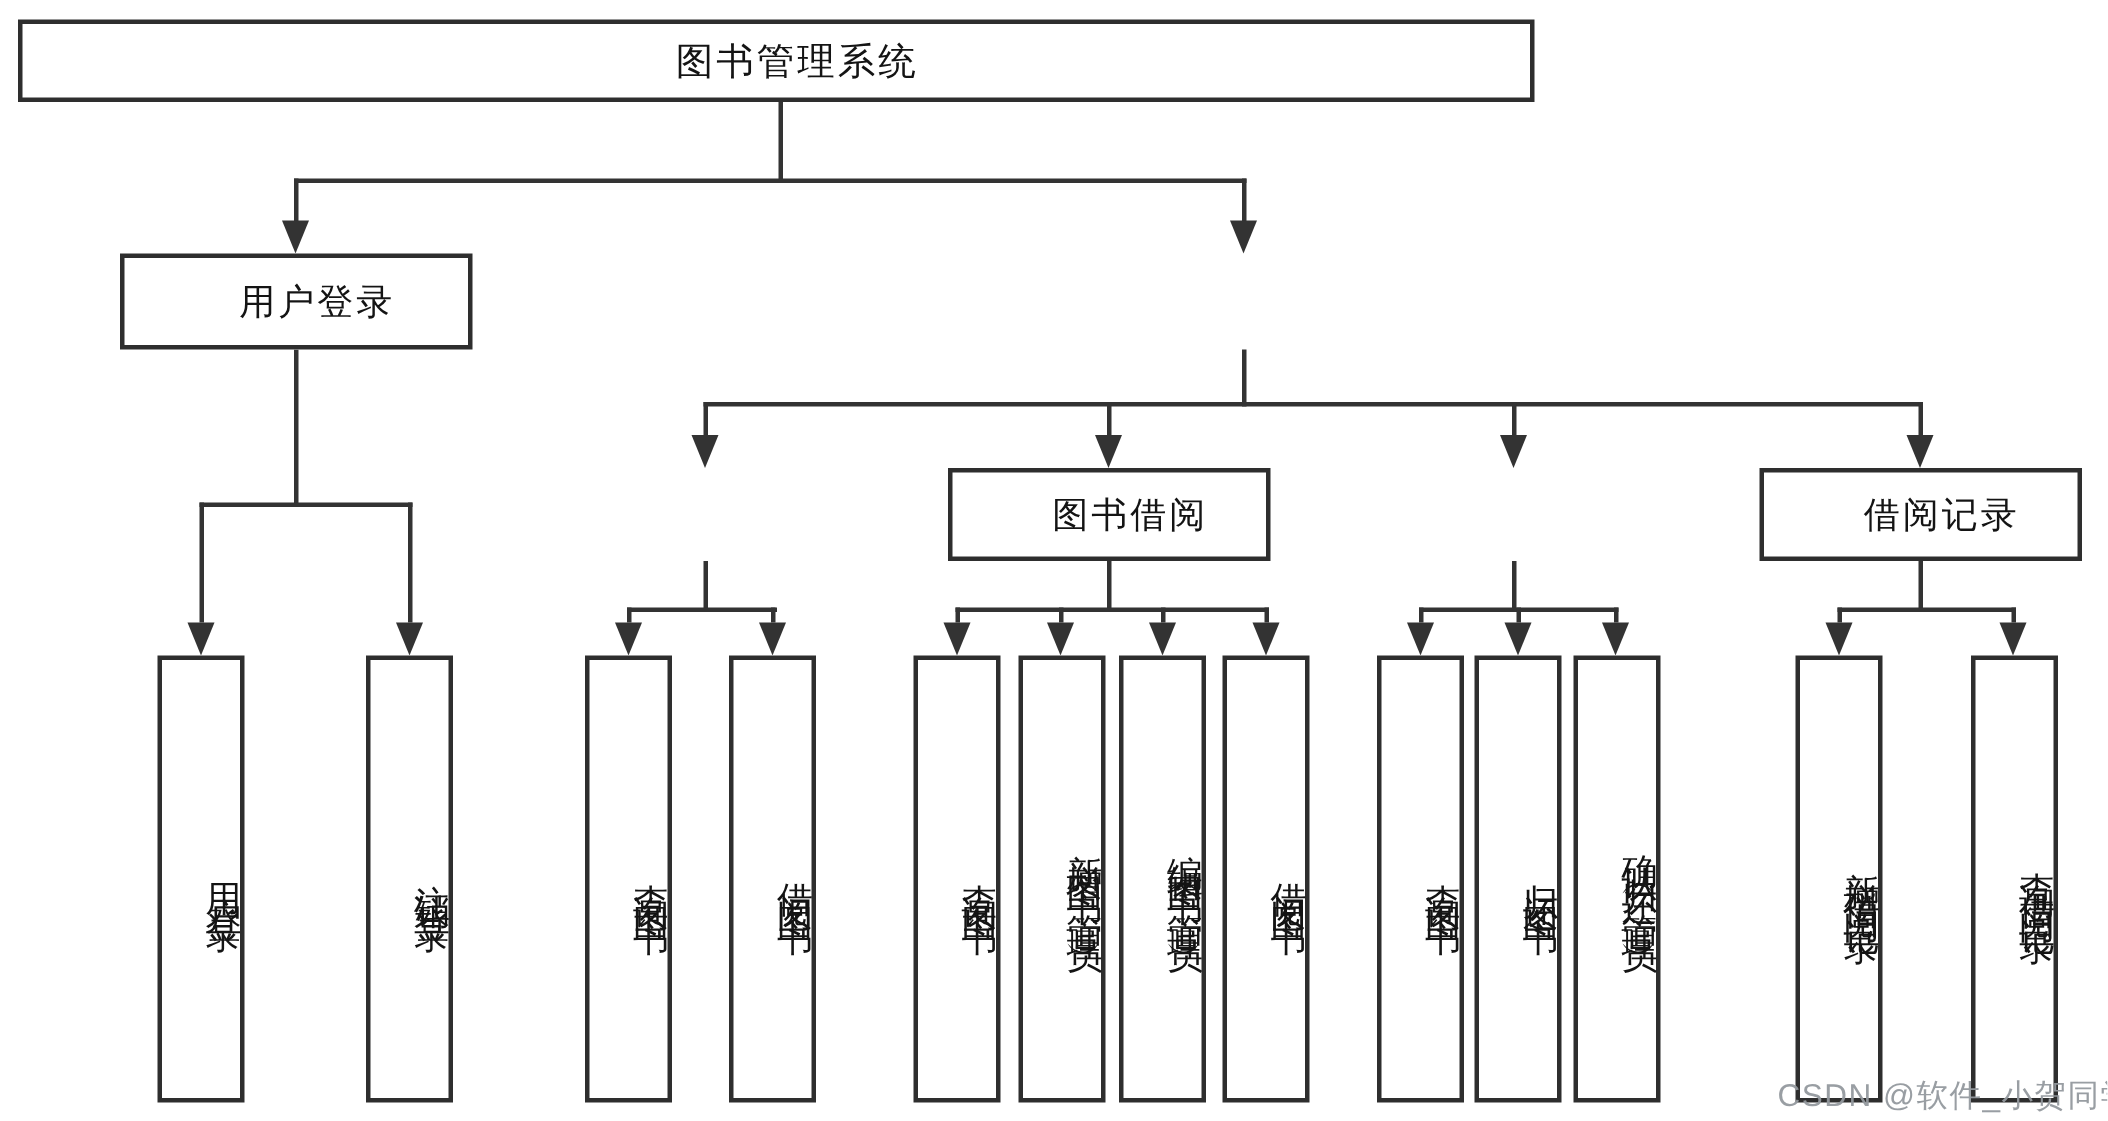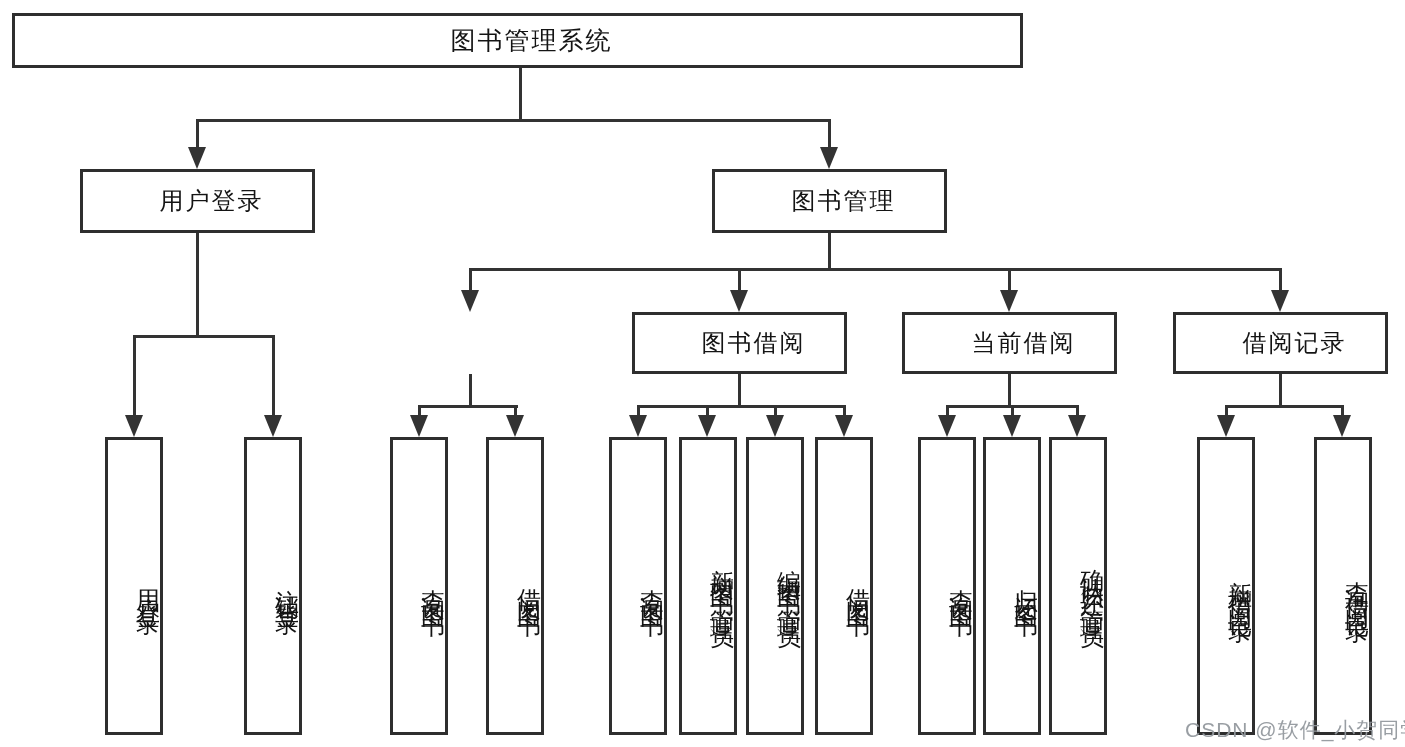--- a/index.html
+++ b/index.html
@@ -72,42 +72,40 @@
   <div class="box root-box" style="left:12px; top:13px; width:1011px; height:55px;">图书管理系统</div>
 
   <div class="vline" style="left:519px; top:66px; height:55px;"></div>
   <div class="hline" style="left:196px; top:119px; width:635px;"></div>
   <div class="vline" style="left:196px; top:119px; height:30px;"></div>
   <div class="arrow" style="left:188px; top:147px;"></div>
   <div class="vline" style="left:828px; top:119px; height:30px;"></div>
   <div class="arrow" style="left:820px; top:147px;"></div>
 
   <div class="box" style="left:80px; top:169px; width:235px; height:64px;">用户登录</div>
-  <div class="box" style="left:712px; top:169px; width:235px; height:64px;">图书管理</div>
 
   <div class="vline" style="left:196px; top:233px; height:105px;"></div>
   <div class="hline" style="left:133px; top:335px; width:142px;"></div>
   <div class="vline" style="left:133px; top:335px; height:80px;"></div>
   <div class="arrow" style="left:125px; top:415px;"></div>
   <div class="vline" style="left:272px; top:335px; height:80px;"></div>
   <div class="arrow" style="left:264px; top:415px;"></div>
 
   <div class="vline" style="left:828px; top:233px; height:38px;"></div>
   <div class="hline" style="left:469px; top:268px; width:813px;"></div>
   <div class="vline" style="left:469px; top:268px; height:22px;"></div>
   <div class="arrow" style="left:461px; top:290px;"></div>
   <div class="vline" style="left:738px; top:268px; height:22px;"></div>
   <div class="arrow" style="left:730px; top:290px;"></div>
   <div class="vline" style="left:1008px; top:268px; height:22px;"></div>
   <div class="arrow" style="left:1000px; top:290px;"></div>
   <div class="vline" style="left:1279px; top:268px; height:22px;"></div>
   <div class="arrow" style="left:1271px; top:290px;"></div>
 
   <div class="box" style="left:632px; top:312px; width:215px; height:62px;">图书借阅</div>
-  <div class="box" style="left:902px; top:312px; width:215px; height:62px;">当前借阅</div>
   <div class="box" style="left:1173px; top:312px; width:215px; height:62px;">借阅记录</div>
 
   <div class="vline" style="left:469px; top:374px; height:34px;"></div>
   <div class="hline" style="left:418px; top:405px; width:100px;"></div>
   <div class="vline" style="left:418px; top:405px; height:10px;"></div>
   <div class="arrow" style="left:410px; top:415px;"></div>
   <div class="vline" style="left:514px; top:405px; height:10px;"></div>
   <div class="arrow" style="left:506px; top:415px;"></div>
 
   <div class="vline" style="left:738px; top:374px; height:34px;"></div>

